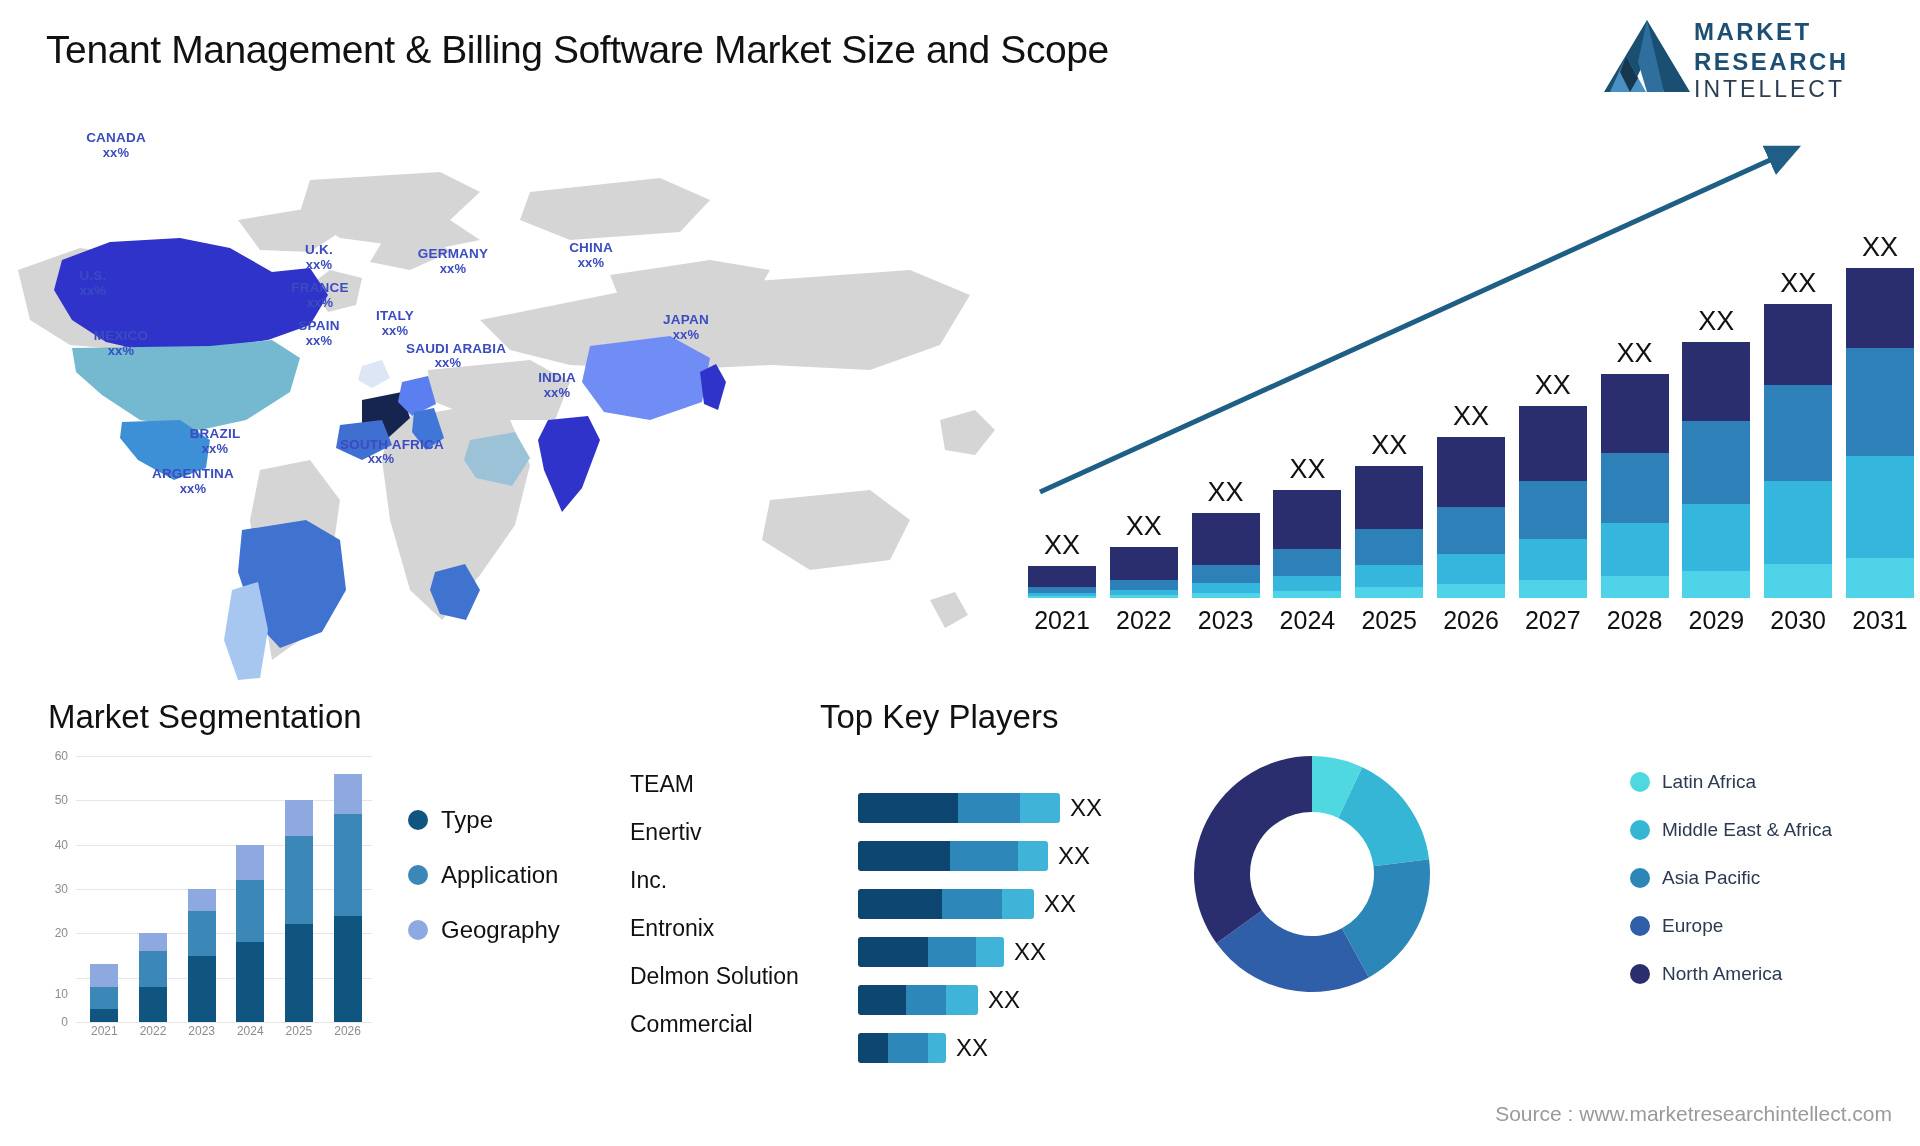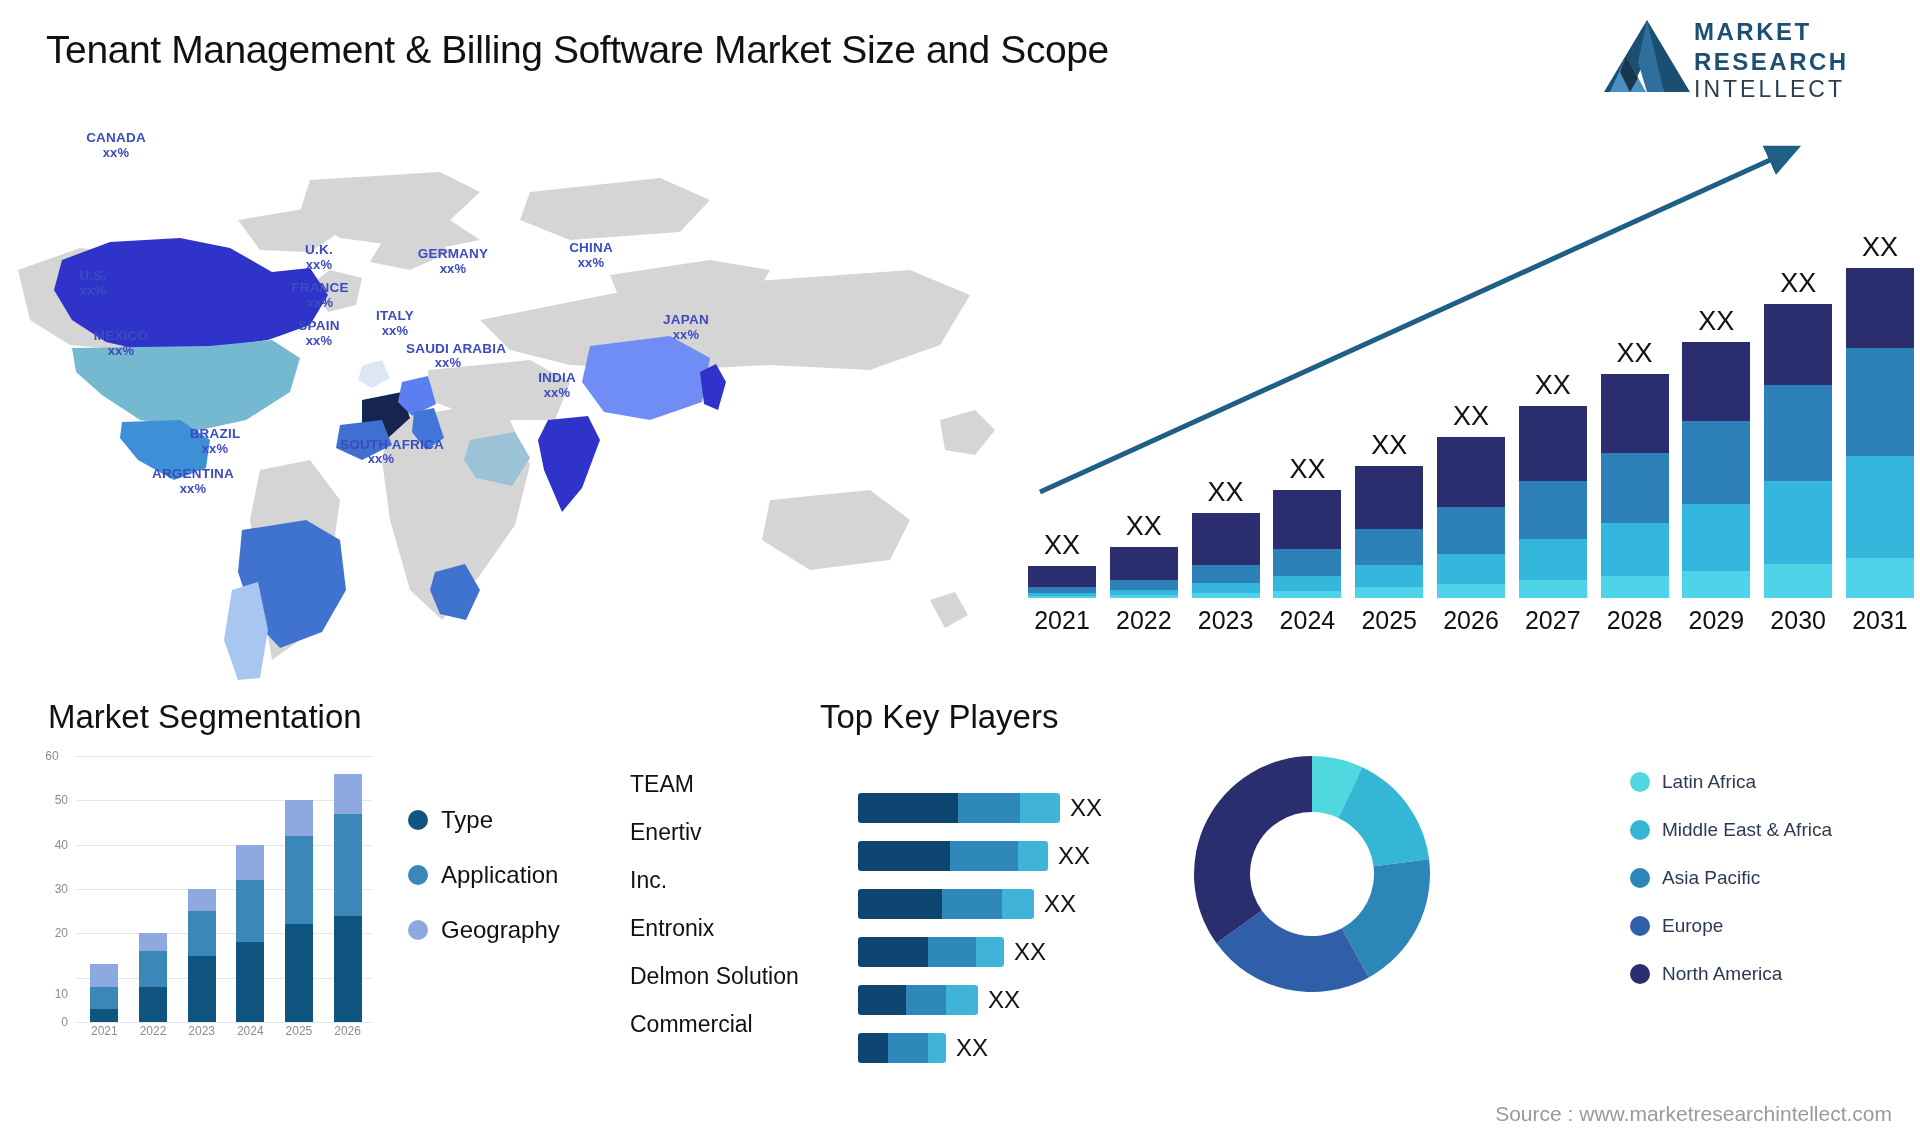--- a/index.html
+++ b/index.html
@@ -489,21 +489,21 @@
         <div class="seg-ytick" style="top: 231px;">10</div>
         <div class="seg-gridline" style="top: 177.333px;"></div>
         <div class="seg-ytick" style="top: 170.333px;">20</div>
         <div class="seg-gridline" style="top: 133px;"></div>
         <div class="seg-ytick" style="top: 126px;">30</div>
         <div class="seg-gridline" style="top: 88.6667px;"></div>
         <div class="seg-ytick" style="top: 81.6667px;">40</div>
         <div class="seg-gridline" style="top: 44.3333px;"></div>
         <div class="seg-ytick" style="top: 37.3333px;">50</div>
         <div class="seg-gridline" style="top: 0px;"></div>
-        <div class="seg-ytick" style="top: -7px; text-align: center;">60</div>
+        <div class="seg-ytick" style="top: -7px;">60</div>
       </div>
     <div id="seg-bars">
         <div class="seg-stack">
           <div class="seg-seg" style="height: 13.3px; background: rgb(16, 85, 127);"></div>
           <div class="seg-seg" style="height: 22.1667px; background: rgb(58, 135, 184);"></div>
           <div class="seg-seg" style="height: 22.1667px; background: rgb(141, 169, 224);"></div>
         </div>
         <div class="seg-stack">
           <div class="seg-seg" style="height: 35.4667px; background: rgb(16, 85, 127);"></div>
           <div class="seg-seg" style="height: 35.4667px; background: rgb(58, 135, 184);"></div>

